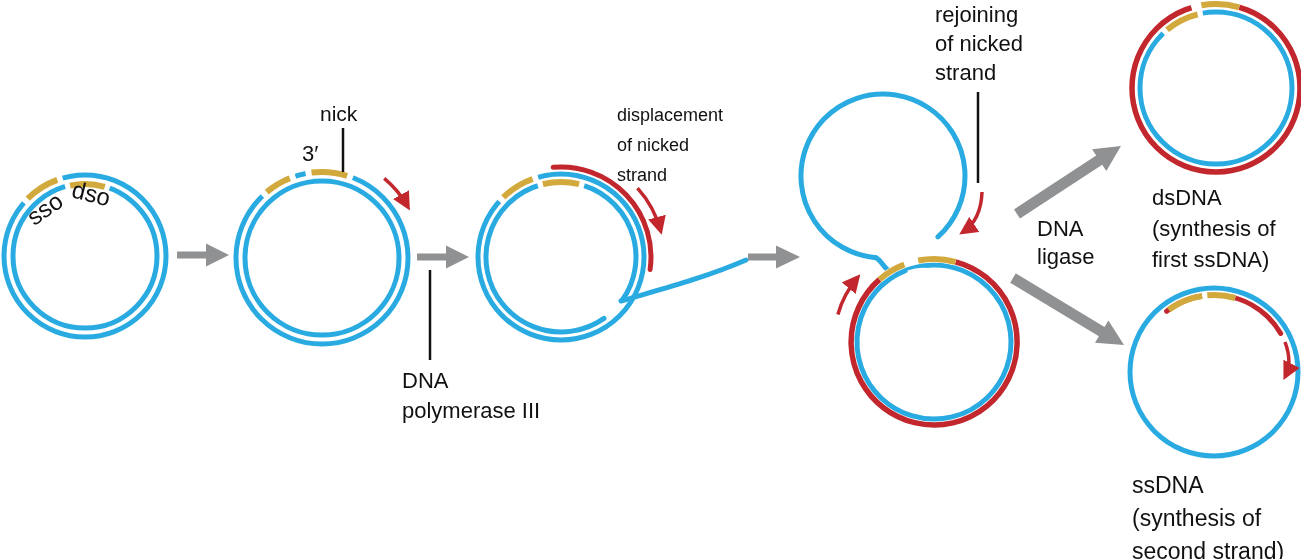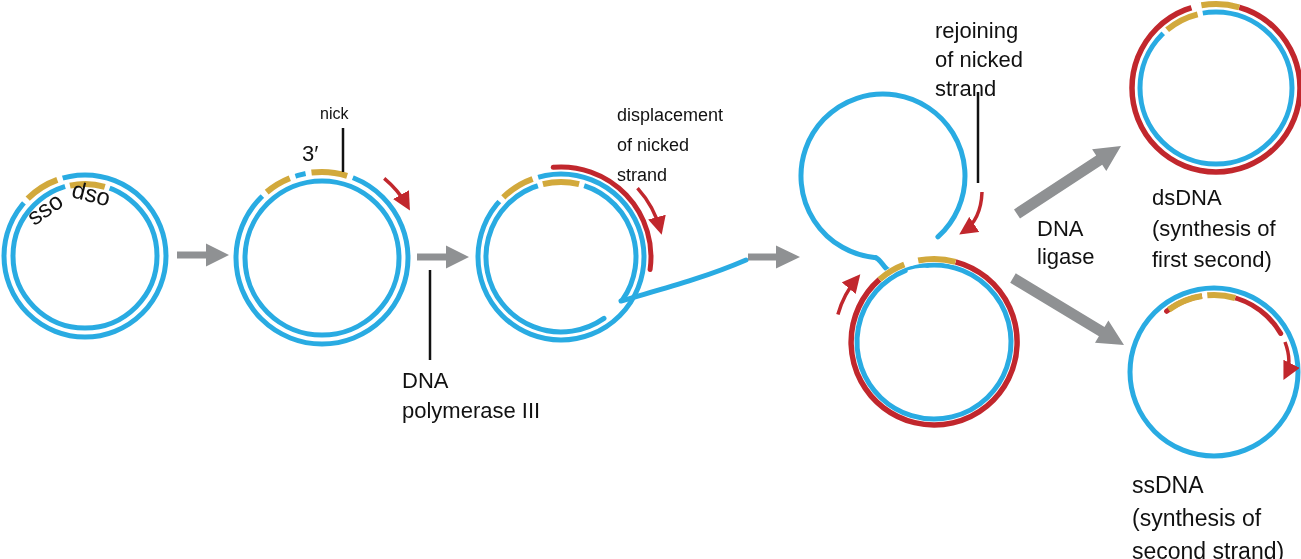--- a/index.html
+++ b/index.html
@@ -17,25 +17,25 @@
   .seg-w{stroke:#ffffff;stroke-width:7;fill:none;stroke-linecap:butt;}
   .ring-red{stroke:var(--red);stroke-width:5.5;fill:none;}
   .arc-red{stroke:var(--red);stroke-width:5;fill:none;stroke-linecap:round;}
   .arrow-red{stroke:var(--red);stroke-width:3.5;fill:none;stroke-linecap:butt;}
   .pointer{stroke:#111;stroke-width:2.5;fill:none;}
   .fill-gray{fill:var(--gray);}
   .fill-red{fill:var(--red);}
   
   #lbl-sso{left:26px;top:194px;font-size:24px;transform:rotate(-35deg);}
   #lbl-dso{left:72px;top:179px;font-size:24px;transform:rotate(14deg);}
-  #lbl-nick{left:320px;top:99px;font-size:16px;}
+  #lbl-nick{left:320px;top:99px;font-size:21px;}
   #lbl-3prime{left:302px;top:139px;font-size:22px;}
   #lbl-polymerase{left:402px;top:366px;line-height:30px;}
   #lbl-displacement{left:617px;top:100px;line-height:30px;font-size:18px;}
-  #lbl-rejoining{left:935px;top:16px;}
+  #lbl-rejoining{left:935px;top:0px;}
   #lbl-ligase{left:1037px;top:215px;line-height:28px;}
   #lbl-dsdna{left:1152px;top:182px;line-height:31px;}
   #lbl-ssdna{left:1132px;top:469px;line-height:33px;font-size:23px;}
 </style>
 </head>
 <body>
 
 <div id="canvas">
 
   <svg id="diagram-svg" width="1301" height="559" viewBox="0 0 1301 559">
@@ -129,18 +129,18 @@
   <div class="lbl" id="lbl-displacement">displacement
 of nicked
 strand</div>
   <div class="lbl" id="lbl-rejoining">rejoining
 of nicked
 strand</div>
   <div class="lbl" id="lbl-ligase">DNA
 ligase</div>
   <div class="lbl" id="lbl-dsdna">dsDNA
 (synthesis of
-first second)</div>
+first ssDNA)</div>
   <div class="lbl" id="lbl-ssdna">ssDNA
 (synthesis of
 second strand)</div>
 
 </div>
 
 </body></html>

